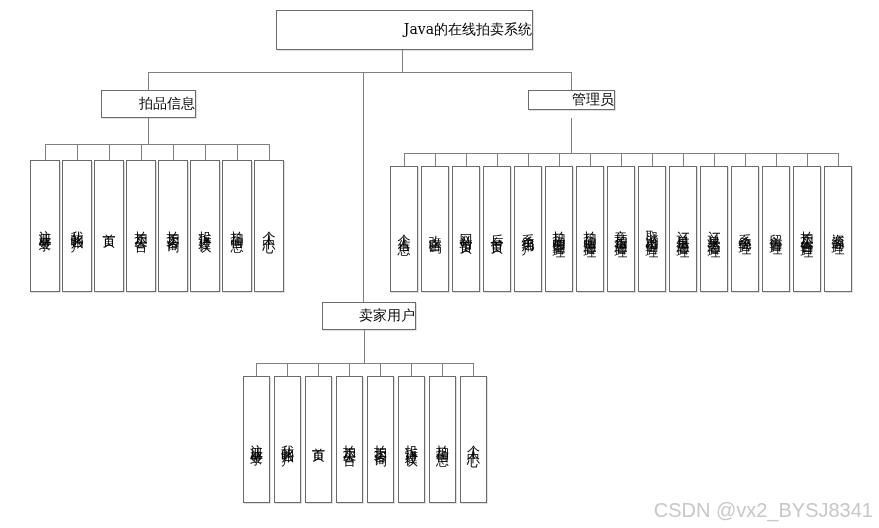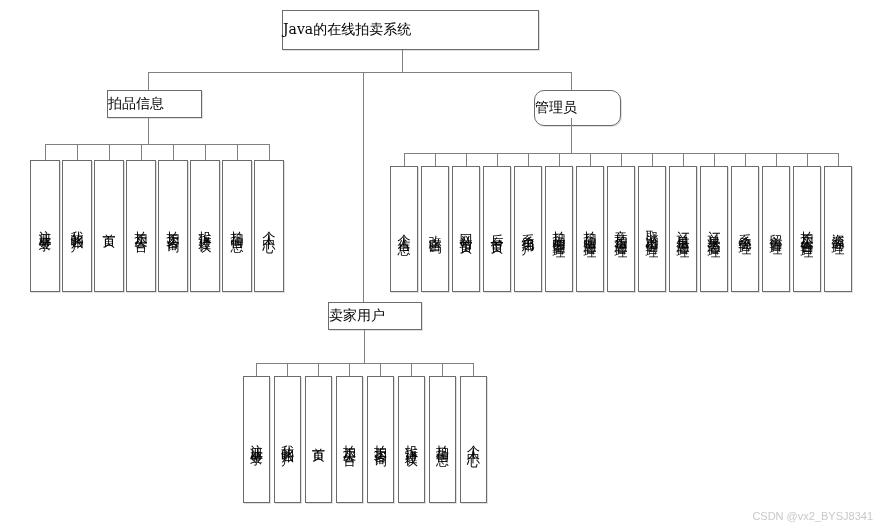--- a/index.html
+++ b/index.html
@@ -12,25 +12,24 @@
     overflow:hidden;
   }
   
   .vline{position:absolute;width:1px;background:var(--line,#808080);}
   .hline{position:absolute;height:1px;background:var(--line,#808080);}
   
   .pbox{
     position:absolute;
     border:1px solid var(--box-border,#6b6b6b);
     background:#fff;
-    display:flex;align-items:center;justify-content:flex-start;
+    display:flex;align-items:center;justify-content:flex-end;
     font-size:14px;
     box-shadow:1px 1px 0 rgba(0,0,0,0.12);
     box-sizing:border-box;
-    margin-left:6px;
   }
   
   .group{position:absolute;}
   .group .ghline{position:absolute;top:0;height:1px;background:var(--line,#808080);}
   .cells{display:flex;}
   .cell{display:flex;flex-direction:column;align-items:center;}
   .stub{width:1px;background:var(--line,#808080);}
   .vbox{
     border:1px solid var(--box-border,#6b6b6b);
     background:#fff;
@@ -56,21 +55,21 @@
   #group-admin .cell{width:28px;}
   #group-admin .stub{height:13px;}
   #group-admin .vbox{height:126px;}
   #group-seller .cells{gap:4px;}
   #group-seller .cell{width:27px;}
   #group-seller .stub{height:13px;}
   #group-seller .vbox{height:127px;}
   .watermark{
     position:absolute;right:6px;bottom:6px;
     font-family:"Liberation Sans","DejaVu Sans",sans-serif;
-    font-size:11px;
+    font-size:20px;
     color:var(--wm,#c8c8c8);
   }
 </style>
 </head>
 <body>
 
 <div id="stage">
 
   <div class="pbox" style="left:276px;top:10px;width:257px;height:40px;">
     <span>Java的在线拍卖系统</span>
@@ -78,21 +77,21 @@
 
   <div class="vline" style="left:402px;top:50px;height:22px;"></div>
   <div class="hline" style="left:148px;top:72px;width:423px;"></div>
   <div class="vline" style="left:148px;top:72px;height:18px;"></div>
   <div class="vline" style="left:571px;top:72px;height:18px;"></div>
   <div class="vline" style="left:363px;top:72px;height:230px;"></div>
 
   <div class="pbox" style="left:101px;top:90px;width:95px;height:28px;">
     <span>拍品信息</span>
   </div>
-  <div class="pbox" style="left:528px;top:90px;width:87px;height:36px;border-radius:10px;">
+  <div class="pbox" style="left:528px;top:90px;width:87px;height:20px;">
     <span>管理员</span>
   </div>
   <div class="pbox" style="left:322px;top:302px;width:94px;height:28px;">
     <span>卖家用户</span>
   </div>
 
   <div class="vline" style="left:148px;top:118px;height:26px;"></div>
   <div class="vline" style="left:571px;top:118px;height:35px;"></div>
   <div class="vline" style="left:364px;top:330px;height:33px;"></div>
 

